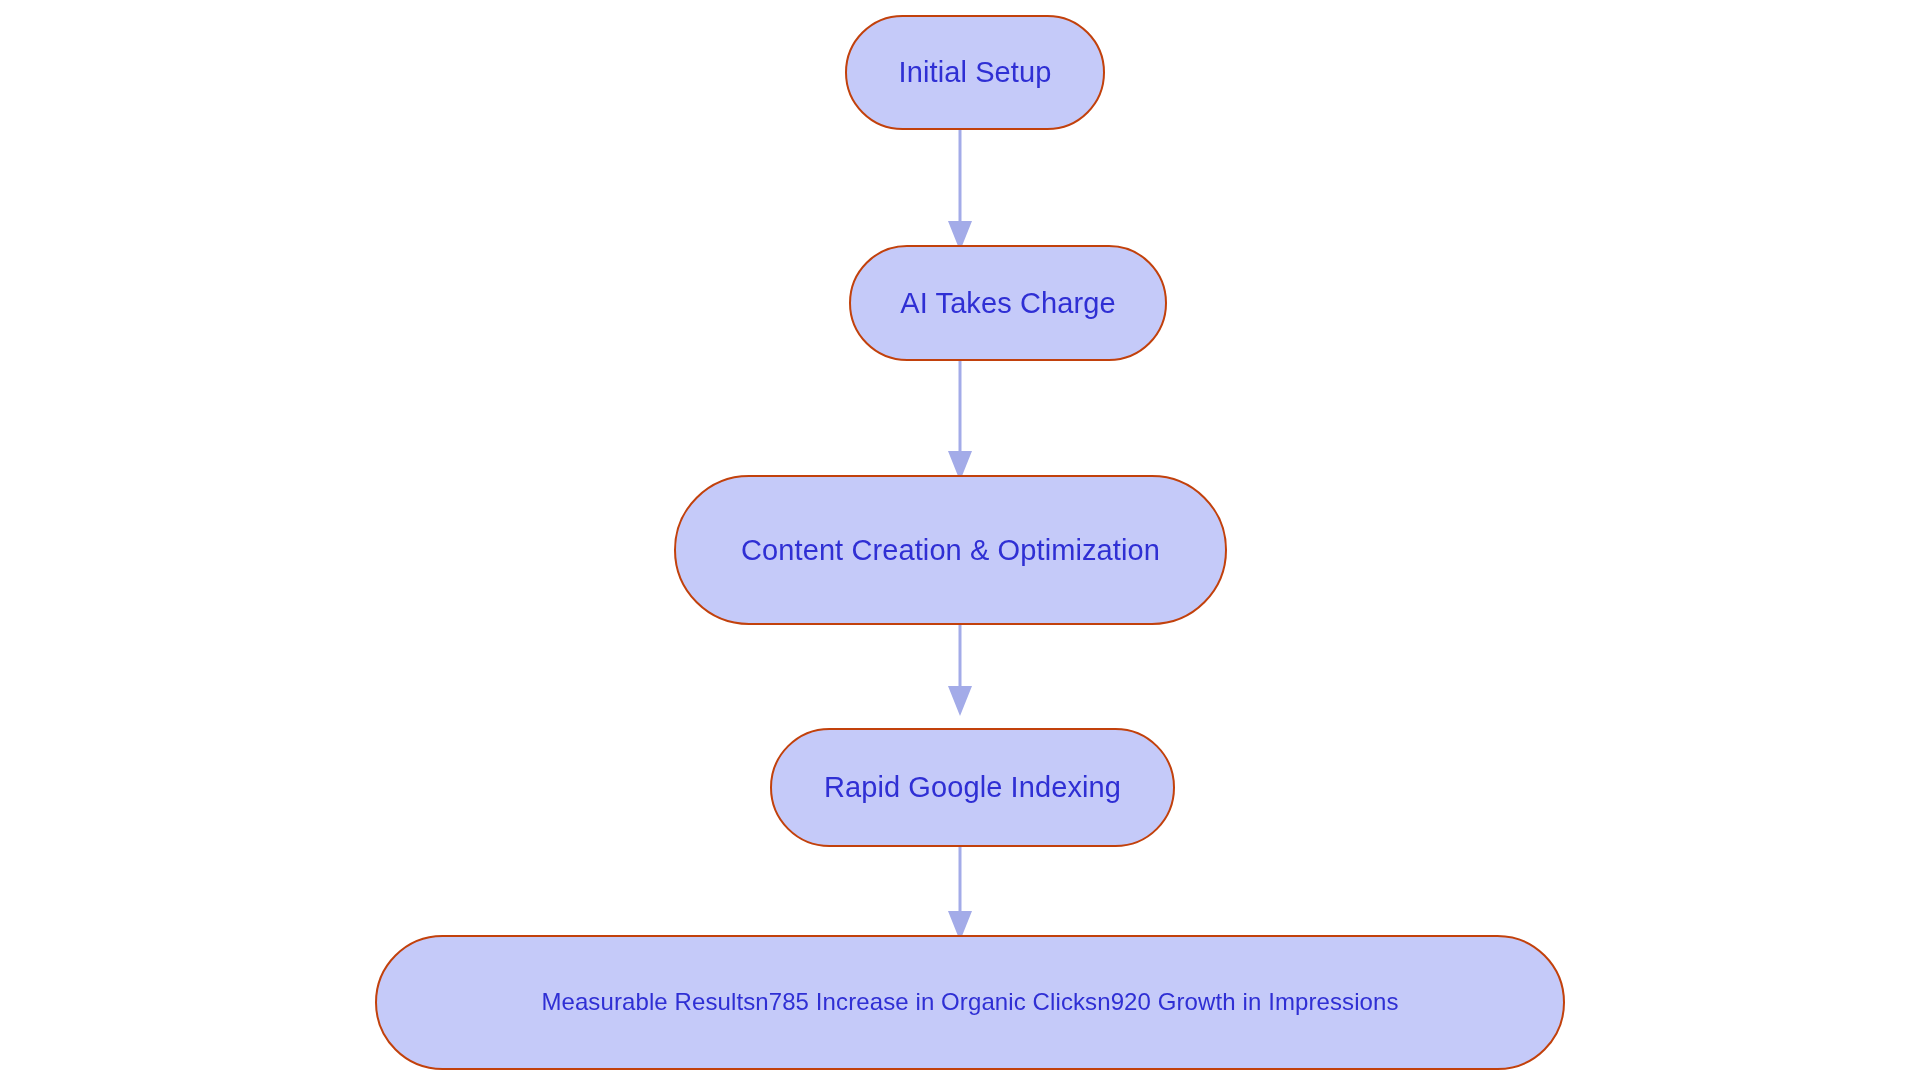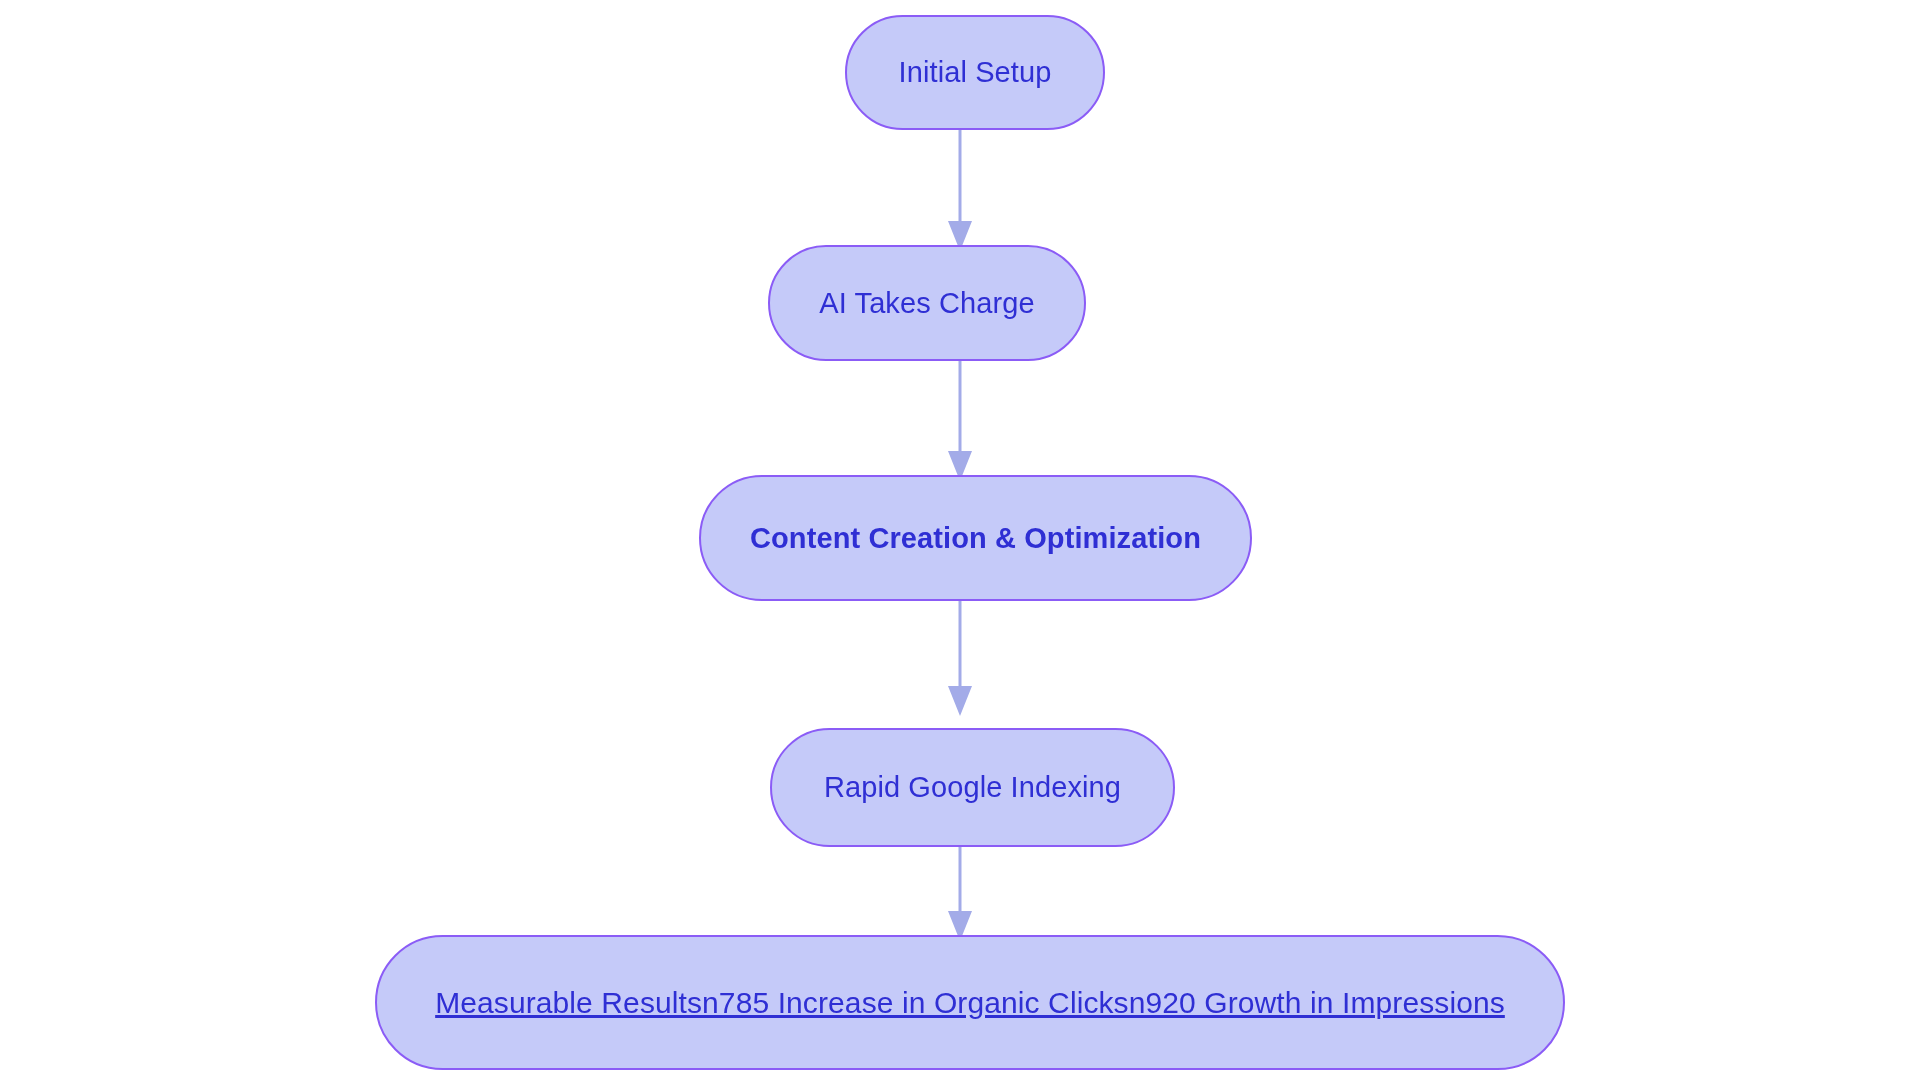--- a/index.html
+++ b/index.html
@@ -27,56 +27,56 @@
     height: 1083px;
     pointer-events: none;
   }
   .flow-node {
     position: absolute;
     box-sizing: border-box;
     display: flex;
     align-items: center;
     justify-content: center;
     background: #c5caf9;
-    border: 2px solid #8b5cf6;
+    border: 2px solid #c2410c;
     border-radius: 999px;
     color: #2f2fd4;
     text-align: left;
     z-index: 2;
   }
   .flow-node .node-label {
     display: block;
     white-space: nowrap;
     font-size: 29px;
     line-height: 1.2;
     letter-spacing: 0.1px;
     color: #2f2fd4;
     font-family: "Liberation Sans", sans-serif;
   }
   
   #node-initial-setup {
     left: 845px;  top: 15px;   width: 260px;  height: 115px;
   }
   
   #node-ai-takes-charge {
-    left: 768px;  top: 245px;  width: 318px;  height: 116px;
+    left: 849px;  top: 245px;  width: 318px;  height: 116px;
   }
   
   #node-content-creation {
-    left: 699px;  top: 475px;  width: 553px;  height: 126px; font-weight: bold;
+    left: 674px;  top: 475px;  width: 553px;  height: 150px;
   }
   
   #node-rapid-indexing {
     left: 770px;  top: 728px;  width: 405px;  height: 119px;
   }
   
   #node-measurable-results {
     left: 375px;  top: 935px;  width: 1190px; height: 135px;
   }
-  #node-measurable-results .node-label { font-size: 30px; text-decoration: underline; }
+  #node-measurable-results .node-label { font-size: 24px; }
 </style>
 </head>
 <body>
 
 <div id="flowchart-canvas">
 
   <svg id="edge-layer" viewBox="0 0 1920 1083" width="1920" height="1083" xmlns="http://www.w3.org/2000/svg">
     <defs>
       <marker id="arrowhead" markerWidth="10" markerHeight="8" refX="1" refY="4" orient="auto" markerUnits="strokeWidth">
         <path d="M0,0 L10,4 L0,8 Z" fill="#a3abe8"></path>

